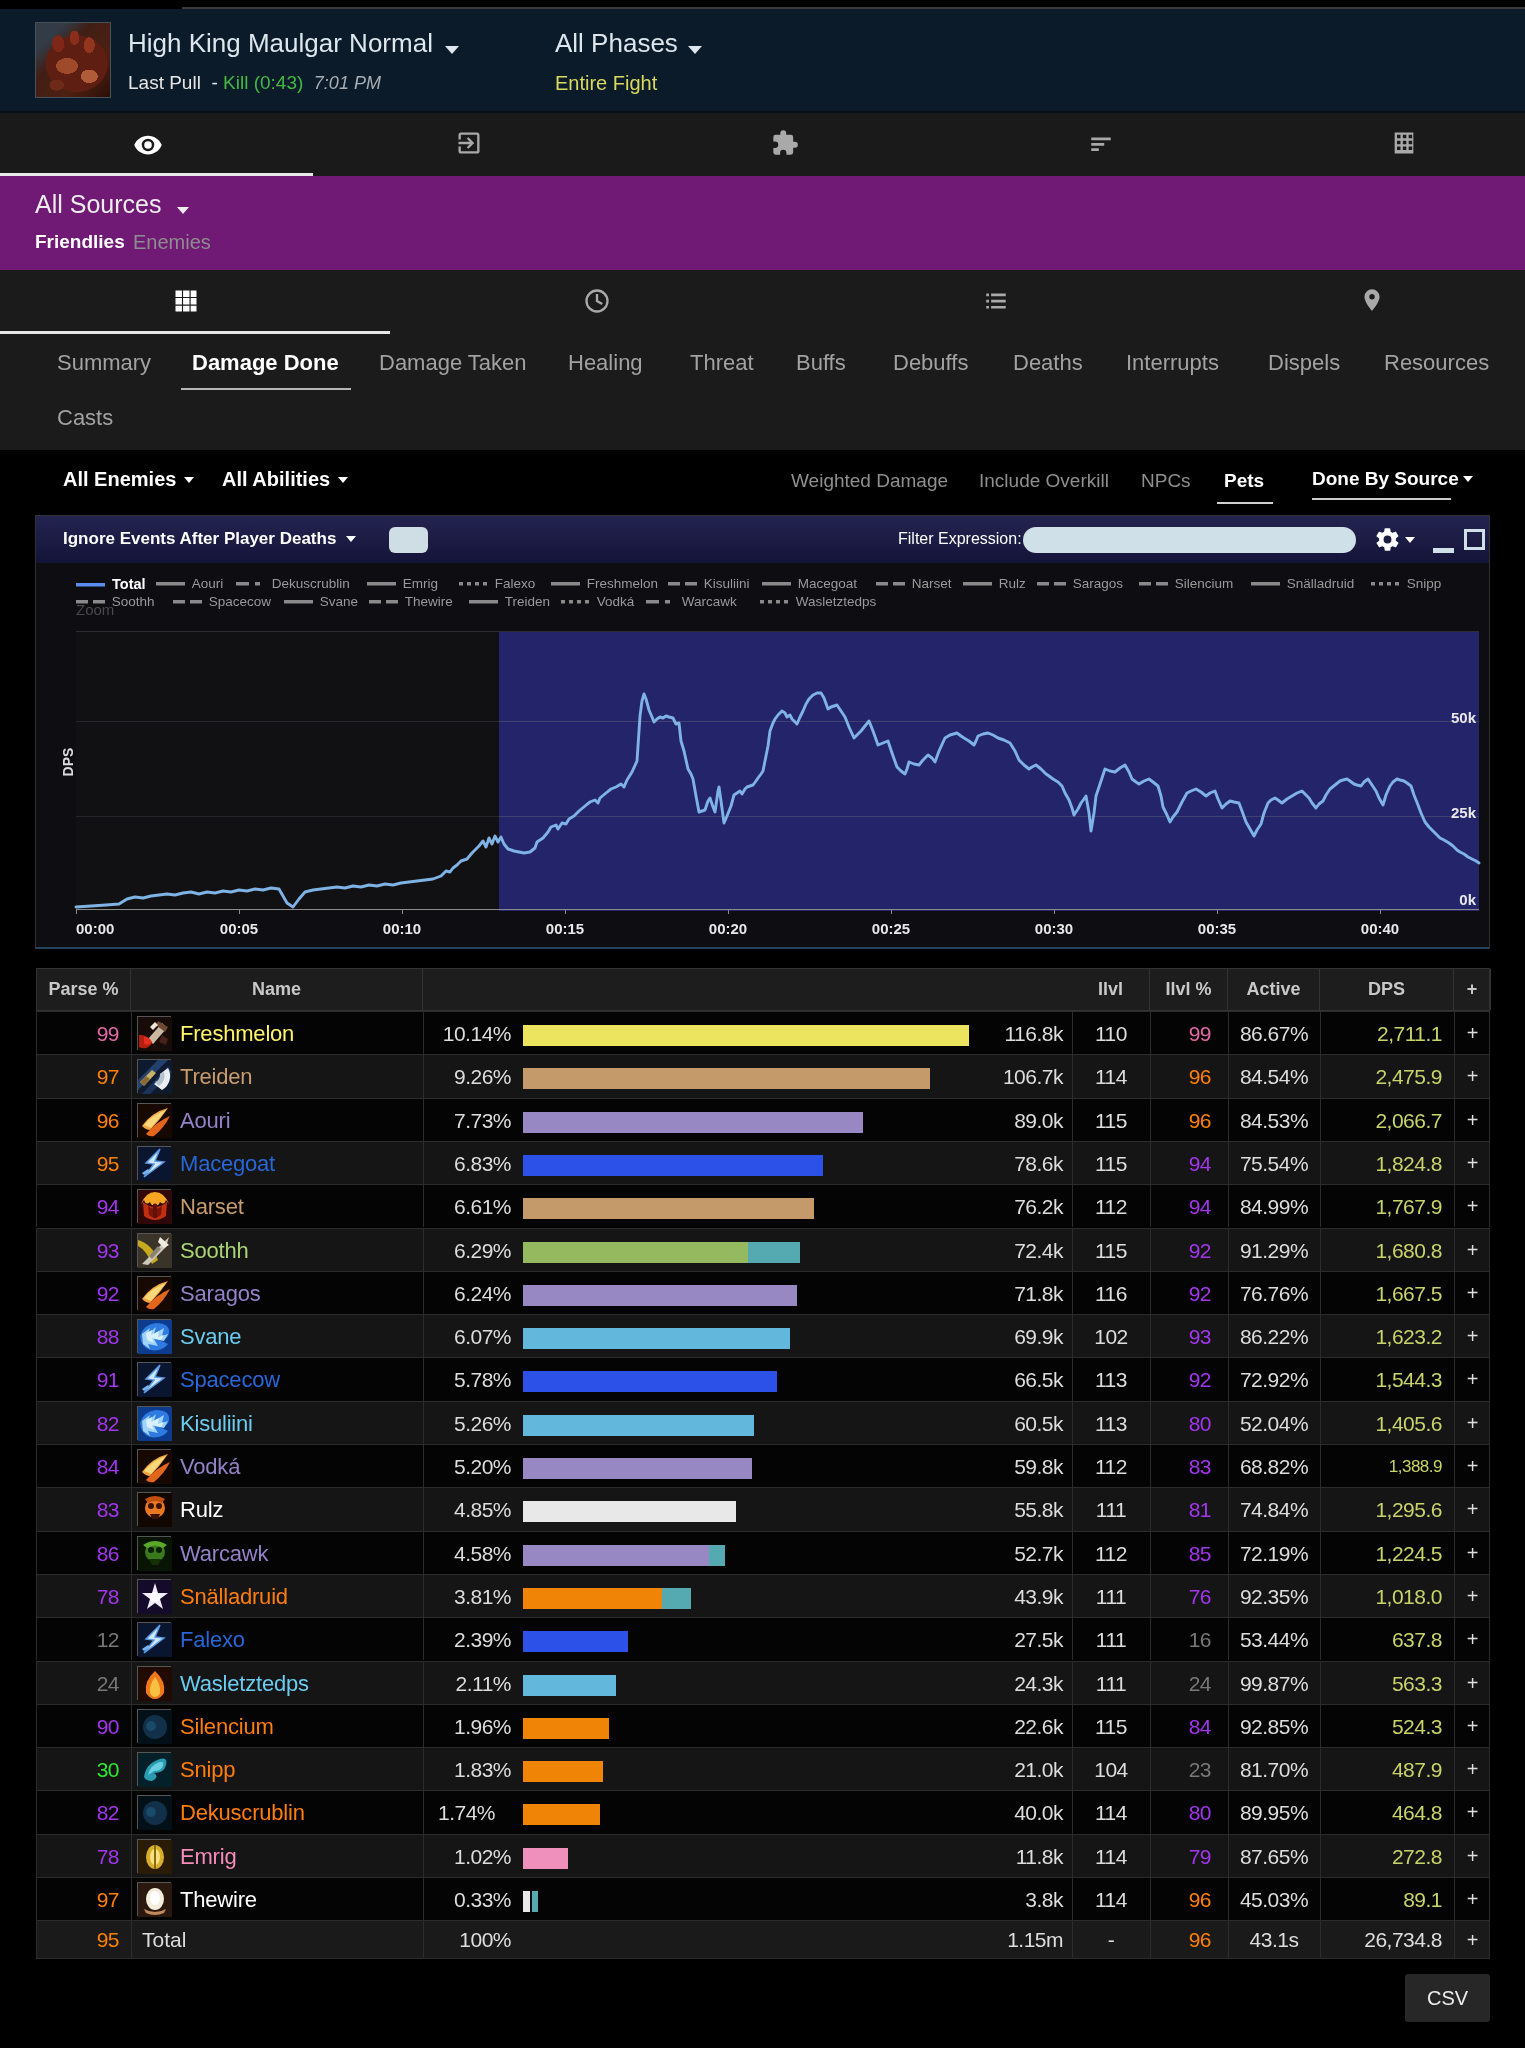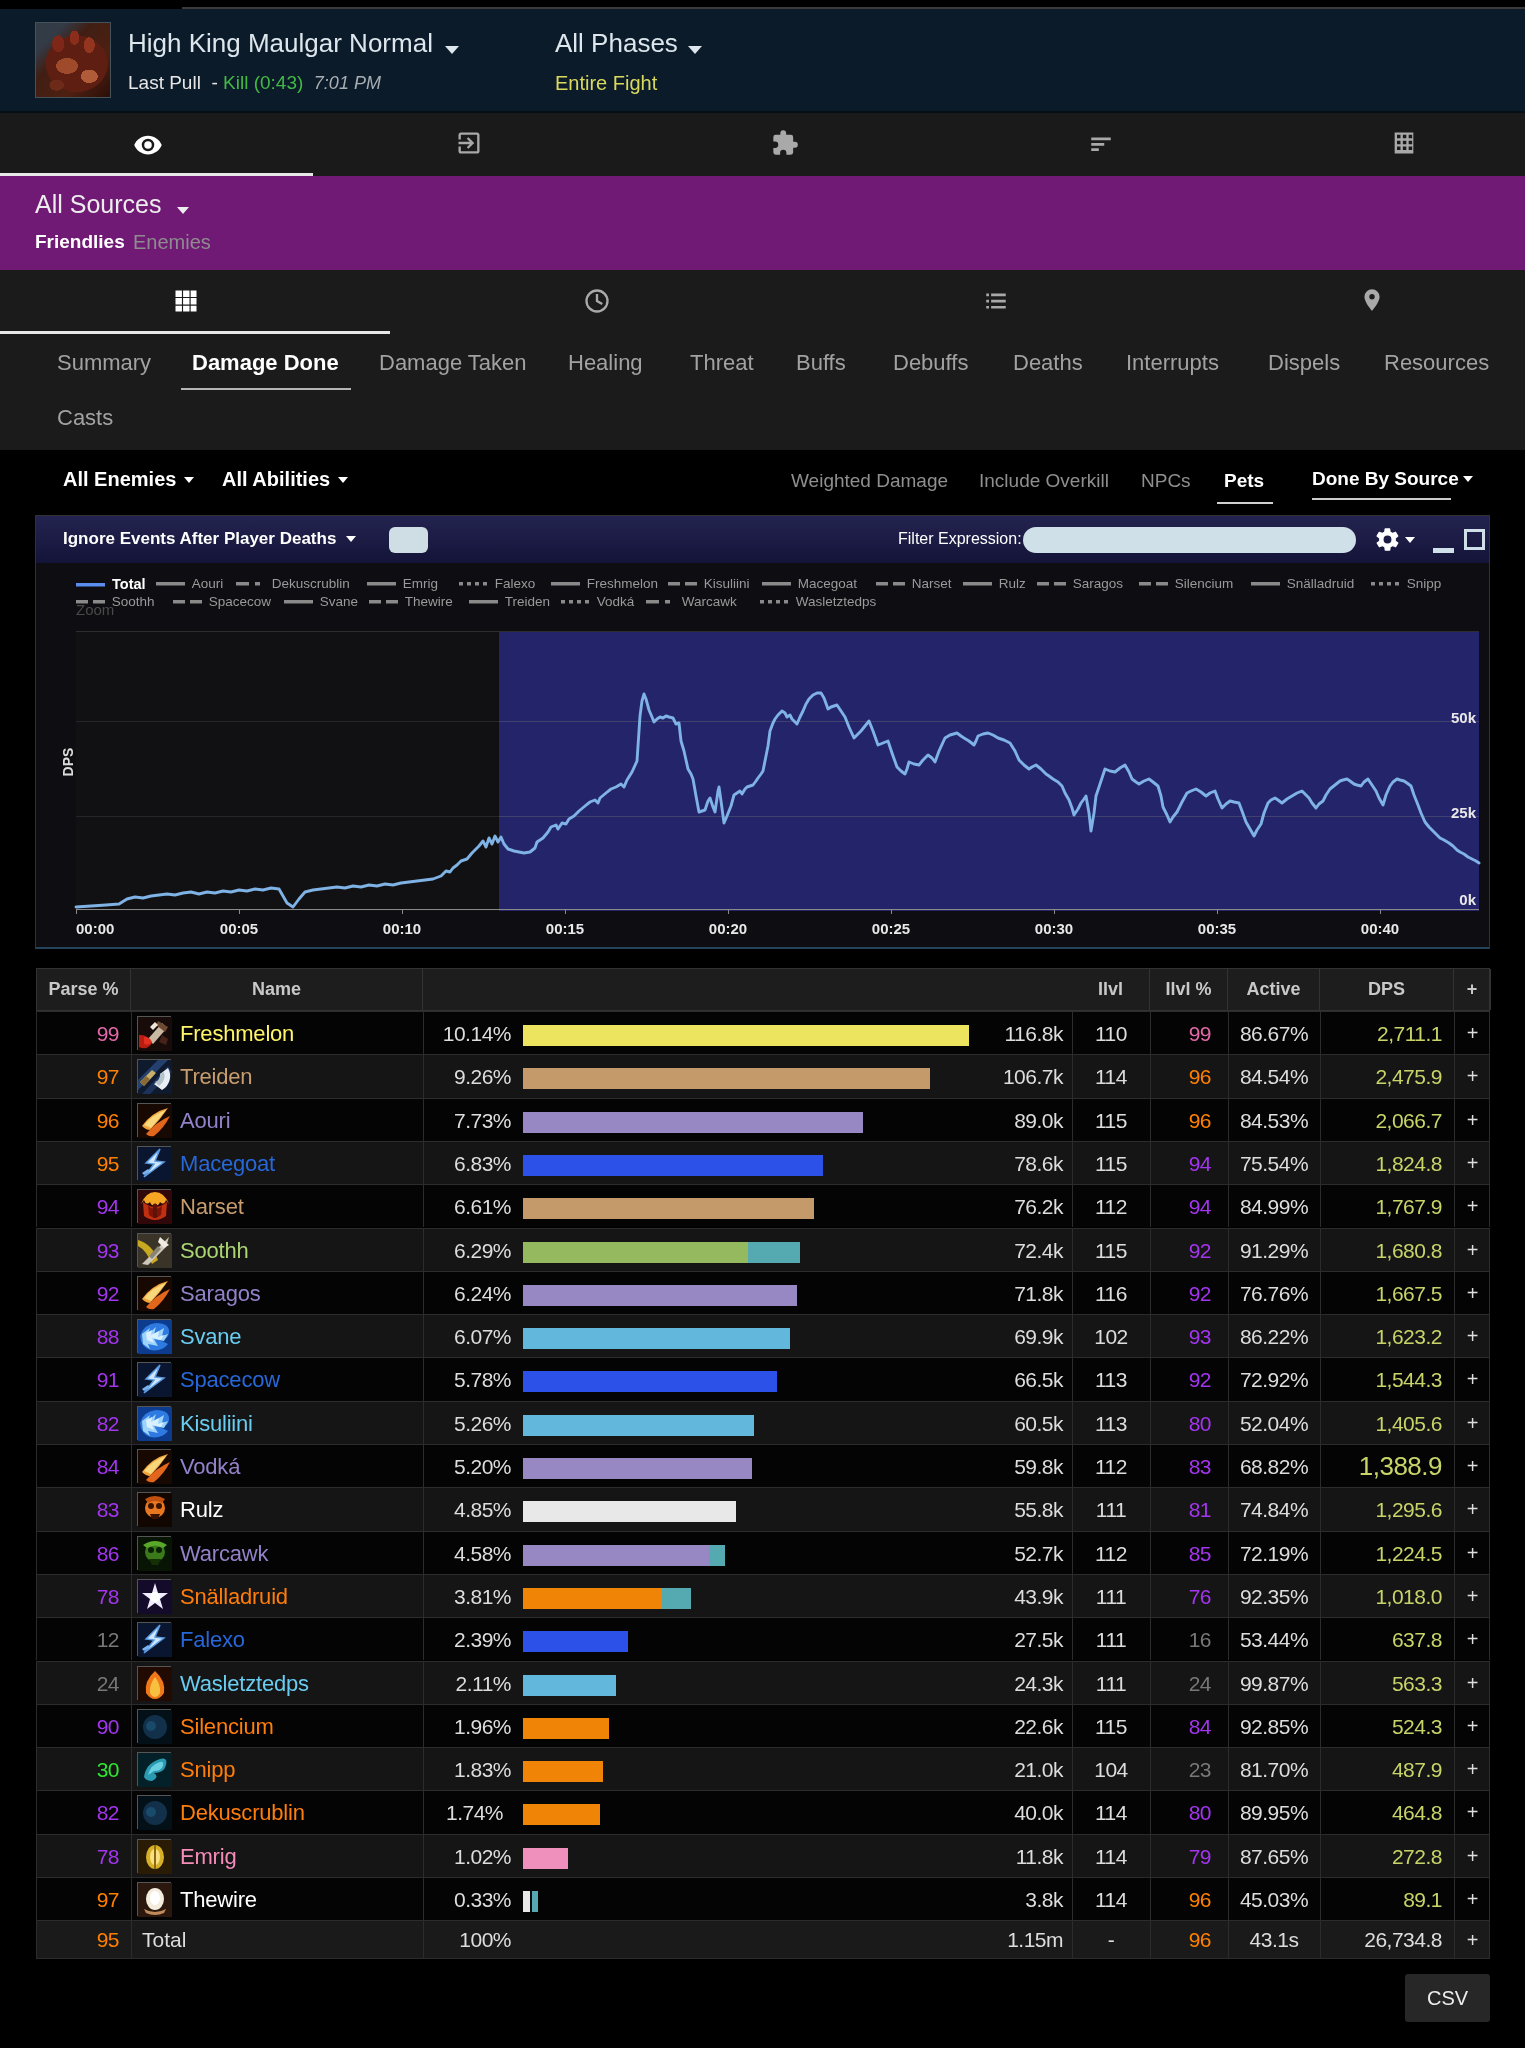--- a/index.html
+++ b/index.html
@@ -528,21 +528,21 @@
             <path d="M8 30 Q18 18 32 12 Q26 24 16 32 Q11 33 8 30z" fill="#e2661c"></path>
             <path d="M6 21 Q15 10 28 6 Q20 16 13 24z" fill="#f8d87a"></path>
           </svg></div>
 <div class="abs" style="left:143px;top:0;line-height:43px;font-size:22px;letter-spacing:-0.2px;color:#9482c9;">Vodká</div>
 <div class="abs" style="left:386px;top:0;width:88px;text-align:right;line-height:43px;font-size:21px;letter-spacing:-0.5px;color:#ddd;">5.20%</div>
 <div class="abs" style="left:486.0px;top:13px;width:229.0px;height:21px;background:#9788c4;"></div>
 <div class="abs" style="left:906px;top:0;width:120px;text-align:right;line-height:43px;font-size:21px;letter-spacing:-0.5px;color:#ddd;">59.8k</div>
 <div class="abs" style="left:1035px;top:0;width:78px;text-align:center;line-height:43px;font-size:21px;letter-spacing:-0.5px;color:#ddd;">112</div>
 <div class="abs" style="left:1113px;top:0;width:61px;text-align:right;line-height:43px;font-size:21px;letter-spacing:-0.5px;color:#a335ee;">83</div>
 <div class="abs" style="left:1191px;top:0;width:92px;text-align:center;line-height:43px;font-size:21px;letter-spacing:-0.5px;color:#ddd;">68.82%</div>
-<div class="abs" style="left:1283px;top:0;width:122px;text-align:right;line-height:43px;font-size:26px;letter-spacing:-0.5px;color:#c9d468;">1,388.9</div>
+<div class="abs" style="left:1283px;top:0;width:122px;text-align:right;line-height:43px;font-size:17px;letter-spacing:-0.5px;color:#c9d468;">1,388.9</div>
 <div class="abs" style="left:1417px;top:0;width:37px;text-align:center;line-height:43px;font-size:20px;color:#ddd;">+</div>
 </div>
 <div class="abs" style="left:0;top:519.3px;width:1454px;height:43.3px;background:#151515;border-top:1px solid #2c2c2c;border-left:1px solid #2c2c2c;border-right:1px solid #2c2c2c;">
 <div class="abs" style="left:94px;top:0;width:1px;height:100%;background:#2c2c2c;"></div>
 <div class="abs" style="left:386px;top:0;width:1px;height:100%;background:#2c2c2c;"></div>
 <div class="abs" style="left:1035px;top:0;width:1px;height:100%;background:#2c2c2c;"></div>
 <div class="abs" style="left:1113px;top:0;width:1px;height:100%;background:#2c2c2c;"></div>
 <div class="abs" style="left:1191px;top:0;width:1px;height:100%;background:#2c2c2c;"></div>
 <div class="abs" style="left:1283px;top:0;width:1px;height:100%;background:#2c2c2c;"></div>
 <div class="abs" style="left:1417px;top:0;width:1px;height:100%;background:#2c2c2c;"></div>
@@ -724,21 +724,21 @@
 <div class="abs" style="left:1283px;top:0;width:1px;height:100%;background:#2c2c2c;"></div>
 <div class="abs" style="left:1417px;top:0;width:1px;height:100%;background:#2c2c2c;"></div>
 <div class="abs" style="left:0;top:0;width:82px;height:100%;text-align:right;line-height:43px;font-size:21px;letter-spacing:-0.5px;color:#a335ee;">82</div>
 <div class="abs" style="left:100px;top:4px;width:34px;height:34px;border:1px solid #555;"><svg width="34" height="34" viewBox="0 0 34 34">
             <rect width="34" height="34" fill="#041018"></rect>
             <circle cx="17" cy="17" r="12" fill="#12304a"></circle>
             <path d="M17 5 A12 12 0 0 1 17 29 A9 9 0 0 0 17 5z" fill="#e87820"></path>
             <circle cx="13" cy="16" r="5" fill="#1a4a6a"></circle>
           </svg></div>
 <div class="abs" style="left:143px;top:0;line-height:43px;font-size:22px;letter-spacing:-0.2px;color:#ff7d0a;">Dekuscrublin</div>
-<div class="abs" style="left:378px;top:0;width:88px;text-align:right;line-height:43px;font-size:21px;letter-spacing:-0.5px;color:#ddd;">1.74%</div>
+<div class="abs" style="left:370px;top:0;width:88px;text-align:right;line-height:43px;font-size:21px;letter-spacing:-0.5px;color:#ddd;">1.74%</div>
 <div class="abs" style="left:486.0px;top:13px;width:77.0px;height:21px;background:#ef8407;"></div>
 <div class="abs" style="left:906px;top:0;width:120px;text-align:right;line-height:43px;font-size:21px;letter-spacing:-0.5px;color:#ddd;">40.0k</div>
 <div class="abs" style="left:1035px;top:0;width:78px;text-align:center;line-height:43px;font-size:21px;letter-spacing:-0.5px;color:#ddd;">114</div>
 <div class="abs" style="left:1113px;top:0;width:61px;text-align:right;line-height:43px;font-size:21px;letter-spacing:-0.5px;color:#a335ee;">80</div>
 <div class="abs" style="left:1191px;top:0;width:92px;text-align:center;line-height:43px;font-size:21px;letter-spacing:-0.5px;color:#ddd;">89.95%</div>
 <div class="abs" style="left:1283px;top:0;width:122px;text-align:right;line-height:43px;font-size:21px;letter-spacing:-0.5px;color:#c9d468;">464.8</div>
 <div class="abs" style="left:1417px;top:0;width:37px;text-align:center;line-height:43px;font-size:20px;color:#ddd;">+</div>
 </div>
 <div class="abs" style="left:0;top:865.7px;width:1454px;height:43.3px;background:#151515;border-top:1px solid #2c2c2c;border-left:1px solid #2c2c2c;border-right:1px solid #2c2c2c;">
 <div class="abs" style="left:94px;top:0;width:1px;height:100%;background:#2c2c2c;"></div>

